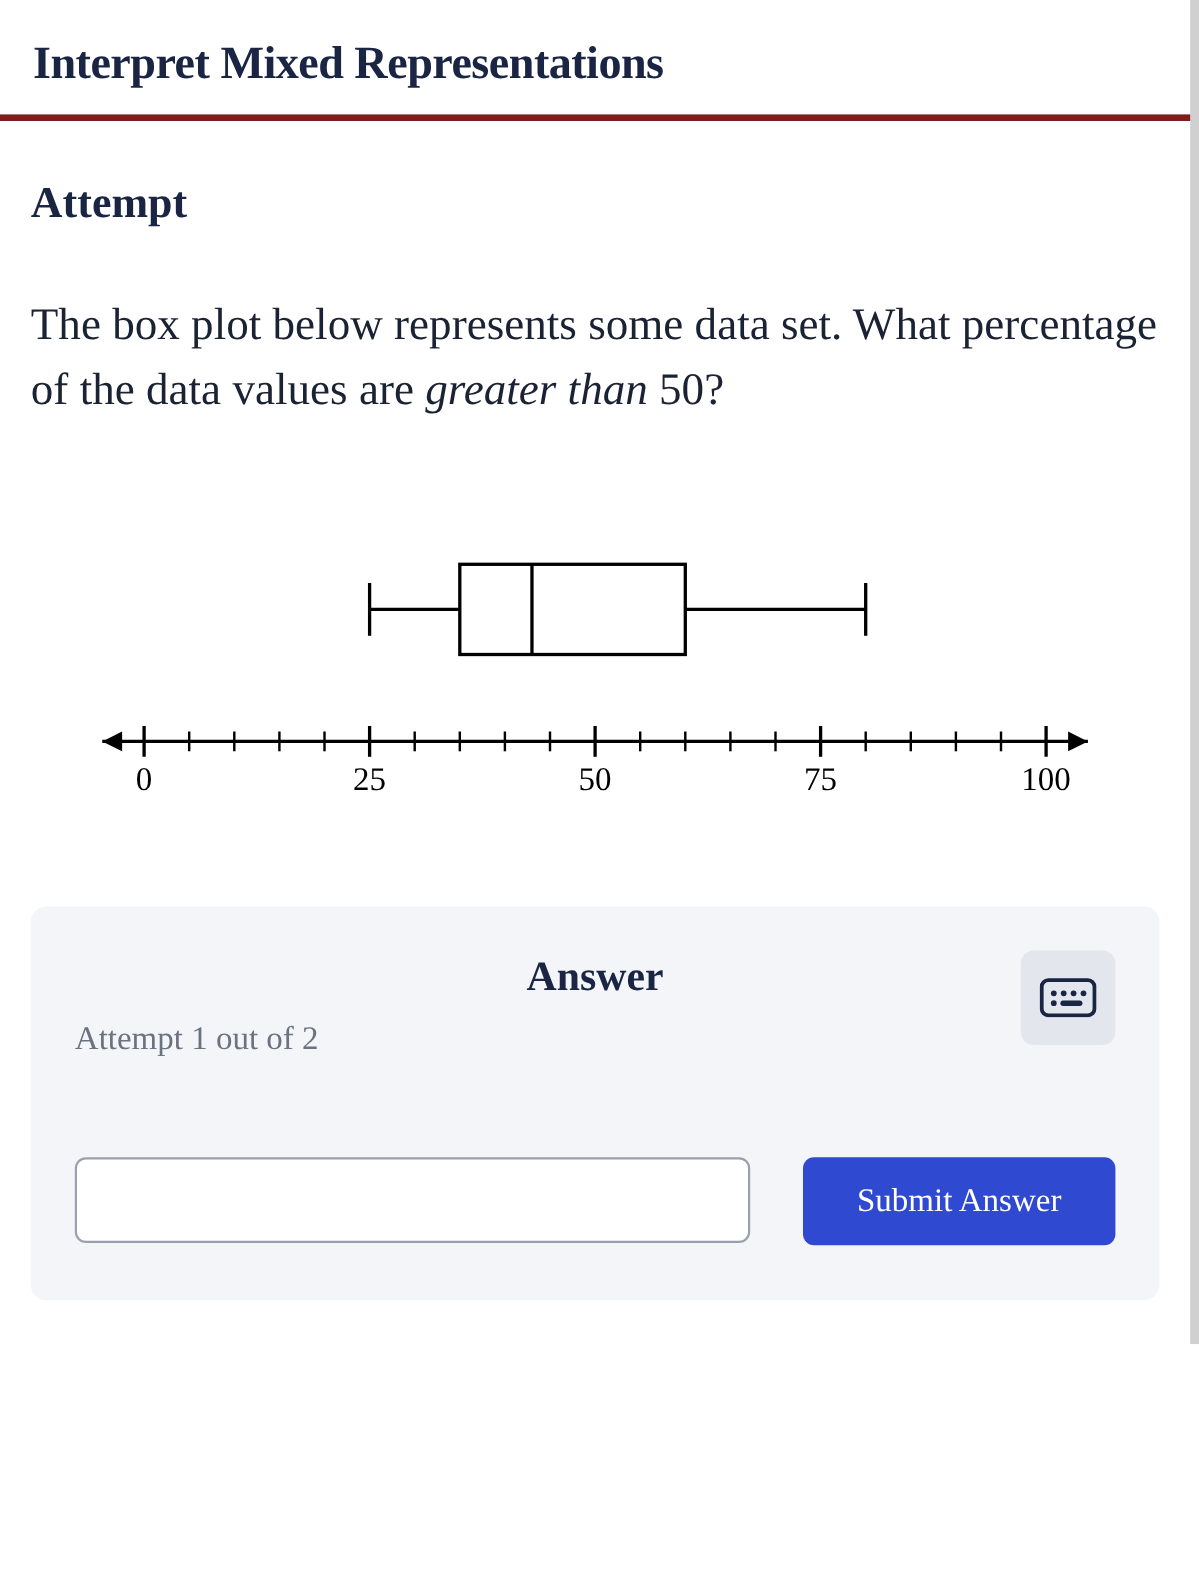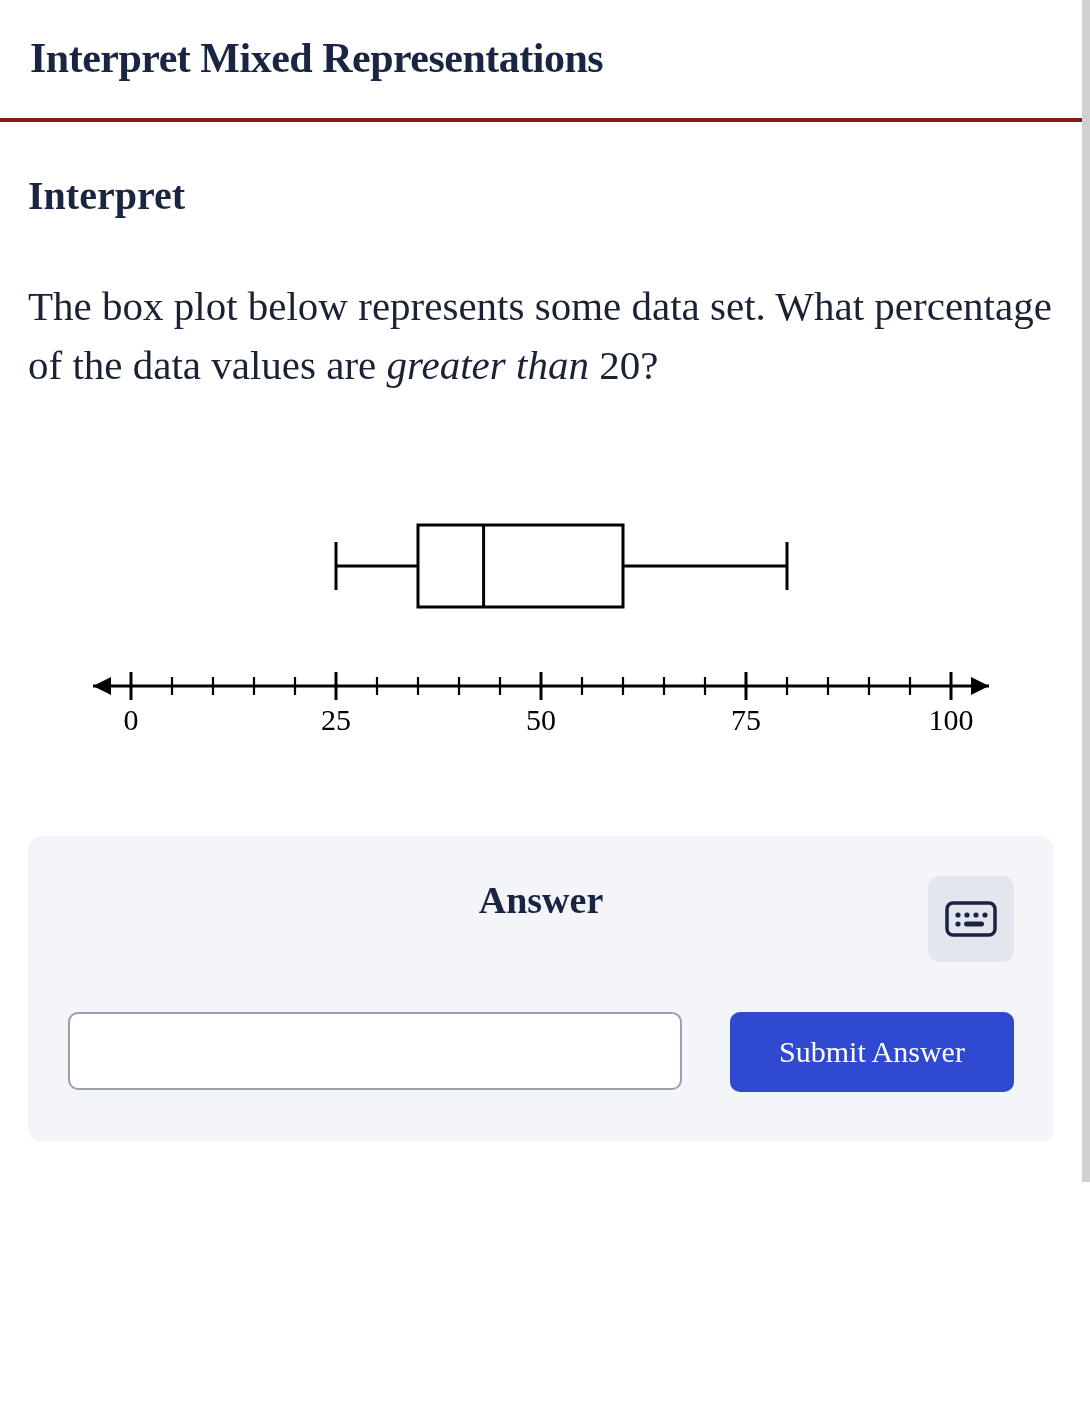--- a/index.html
+++ b/index.html
@@ -8,22 +8,22 @@
     font-family: Georgia, 'Times New Roman', serif;
     color: #1a2233;
     background: #fff;
   }
   .page {
     width: 1090px;
     border-right: 8px solid #d0d0d0;
     background: #fff;
   }
   .header {
-    padding: 34px 30px 36px 30px;
-    border-bottom: 4px solid #7f1d1d;
+    padding: 34px 30px 22px 30px;
+    border-bottom: 6px solid #7f1d1d;
   }
   .header h1 {
     font-size: 42px;
     font-weight: 700;
     color: #1a2544;
     letter-spacing: -0.5px;
   }
   .body {
     padding: 50px 28px 40px 28px;
   }
@@ -112,24 +112,24 @@
 <body>
 
 <div class="page">
 
   <div class="header">
     <h1>Interpret Mixed Representations</h1>
   </div>
 
   <div class="body">
 
-    <div class="question-label">Interpret</div>
+    <div class="question-label">Attempt</div>
 
     <div class="question-text">
-      <span>The box plot below represents some data set. What percentage of the data values are </span><span class="em">greater than</span><span> 20?</span>
+      <span>The box plot below represents some data set. What percentage of the data values are </span><span class="em">greater than</span><span> 50?</span>
     </div>
 
     <div class="plot-wrap">
       <svg id="boxplot-svg" class="plot-svg" width="920" height="300" viewBox="0 0 920 300">
           <line x1="12" y1="220" x2="908" y2="220" stroke="#000" stroke-width="3"></line>
           <polygon points="12,220 30,211 30,229" fill="#000"></polygon>
           <polygon points="908,220 890,211 890,229" fill="#000"></polygon>
           <line x1="50" y1="206" x2="50" y2="234" stroke="#000" stroke-width="3"></line>
           <line x1="91" y1="211" x2="91" y2="229" stroke="#000" stroke-width="2.2"></line>
           <line x1="132" y1="211" x2="132" y2="229" stroke="#000" stroke-width="2.2"></line>
@@ -160,20 +160,21 @@
           <line x1="542" y1="100" x2="706" y2="100" stroke="#000" stroke-width="3"></line>
           <line x1="255" y1="76" x2="255" y2="124" stroke="#000" stroke-width="3"></line>
           <line x1="706" y1="76" x2="706" y2="124" stroke="#000" stroke-width="3"></line>
           <rect x="337" y="59" width="205" height="82" fill="#fff" stroke="#000" stroke-width="3"></rect>
           <line x1="402.6" y1="59" x2="402.6" y2="141" stroke="#000" stroke-width="3"></line>
         </svg>
     </div>
 
     <div class="answer-panel">
       <div class="answer-title">Answer</div>
+      <div class="attempt">Attempt 1 out of 2</div>
 
       <div class="kb-btn">
         <svg width="52" height="36" viewBox="0 0 52 36">
           <rect x="2" y="2" width="48" height="32" rx="6" ry="6" fill="none" stroke="#1a2544" stroke-width="3.5"></rect>
           <circle cx="13" cy="14" r="2.6" fill="#1a2544"></circle>
           <circle cx="22" cy="14" r="2.6" fill="#1a2544"></circle>
           <circle cx="31" cy="14" r="2.6" fill="#1a2544"></circle>
           <circle cx="40" cy="14" r="2.6" fill="#1a2544"></circle>
           <circle cx="13" cy="23" r="2.6" fill="#1a2544"></circle>
           <rect x="19" y="20.5" width="20" height="5" rx="2.5" fill="#1a2544"></rect>

